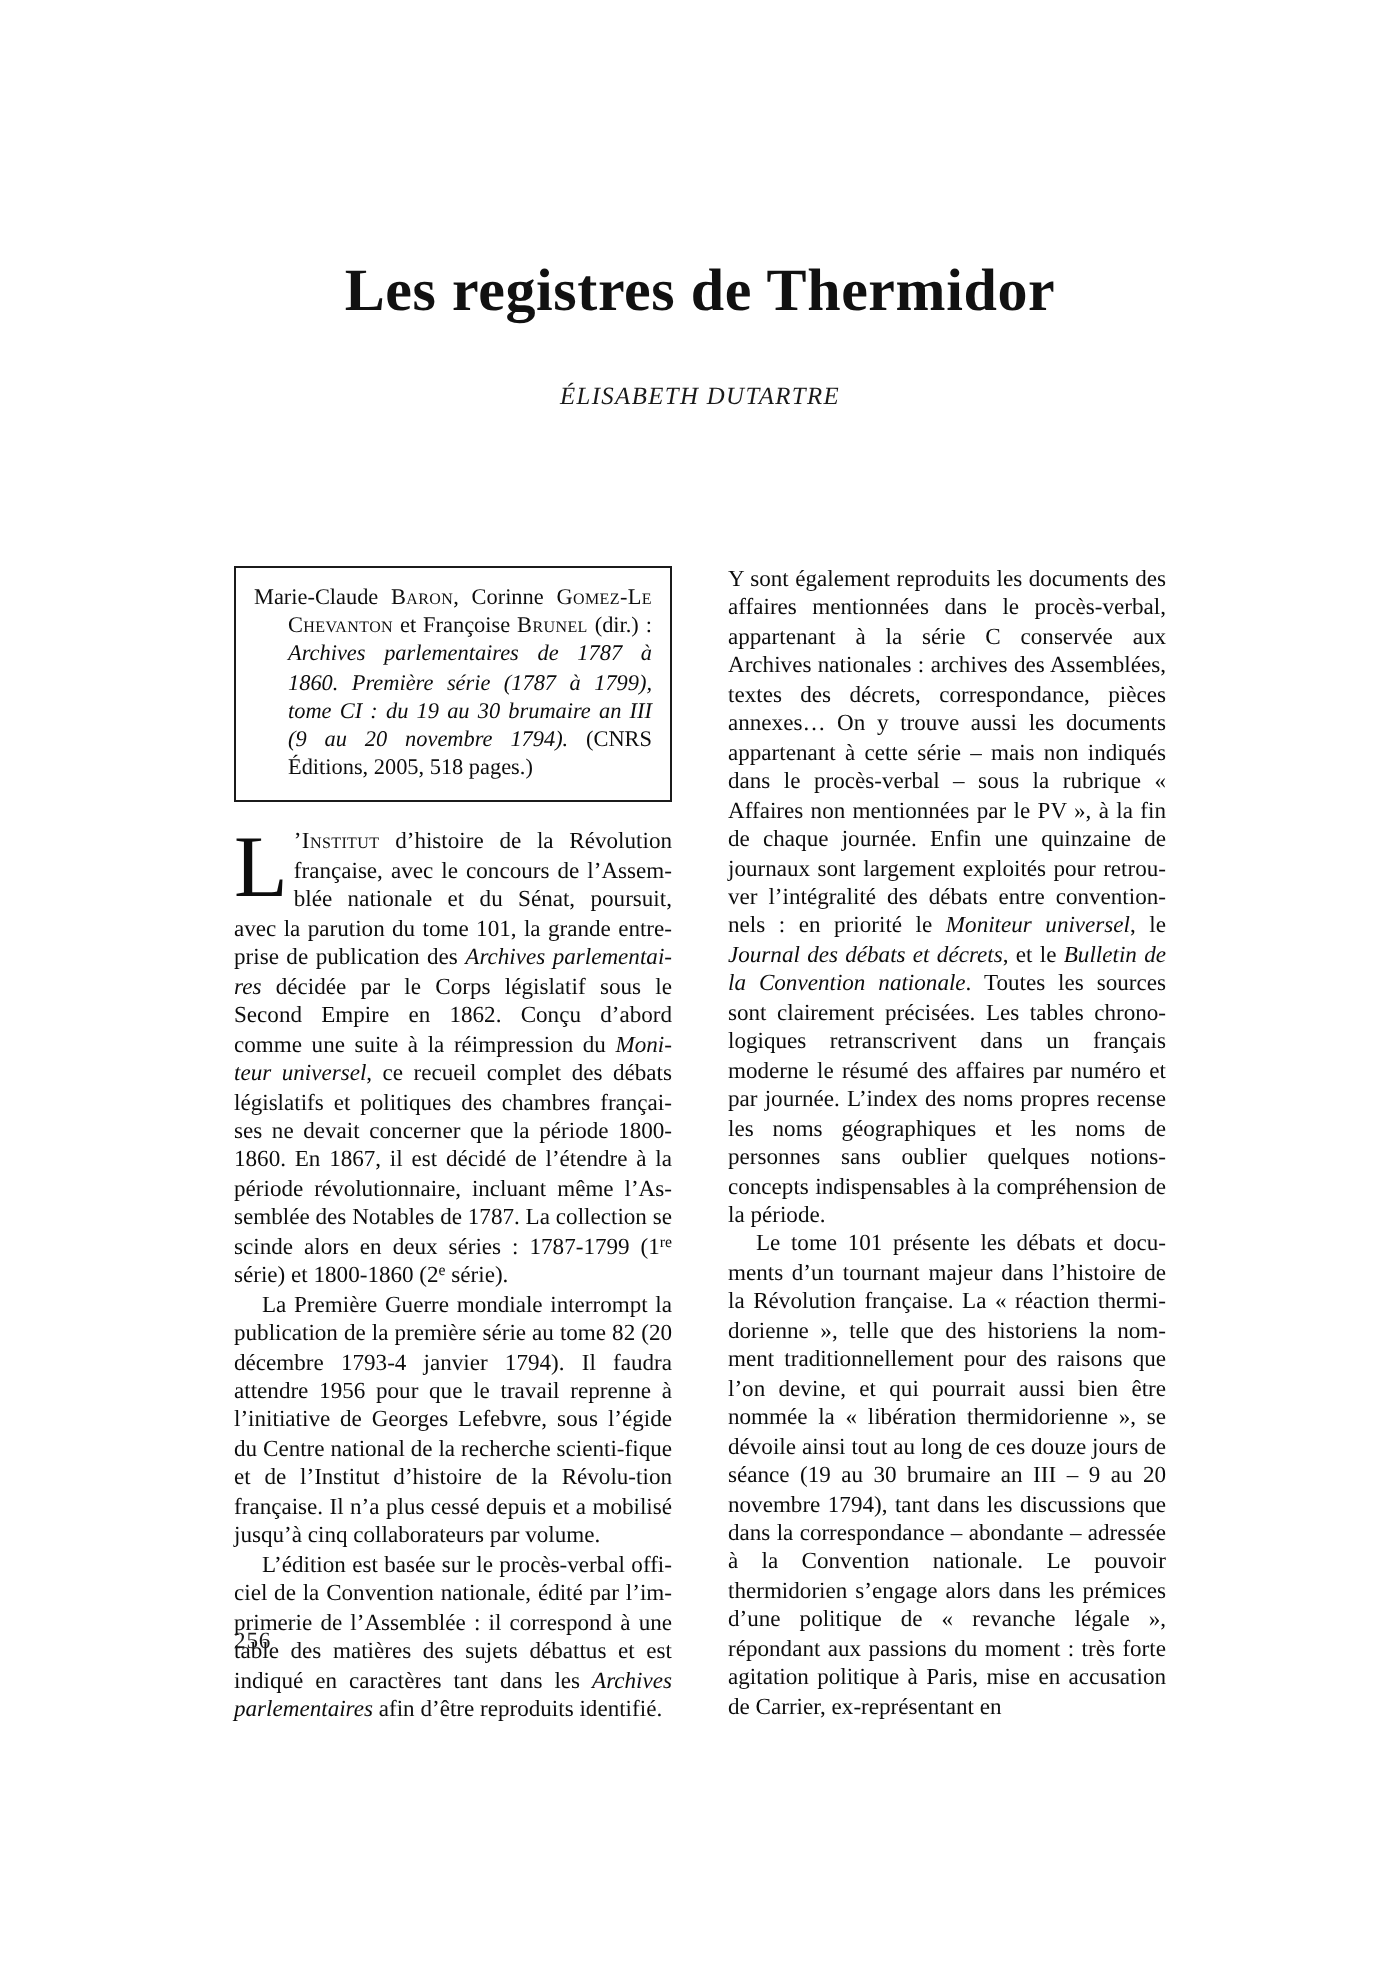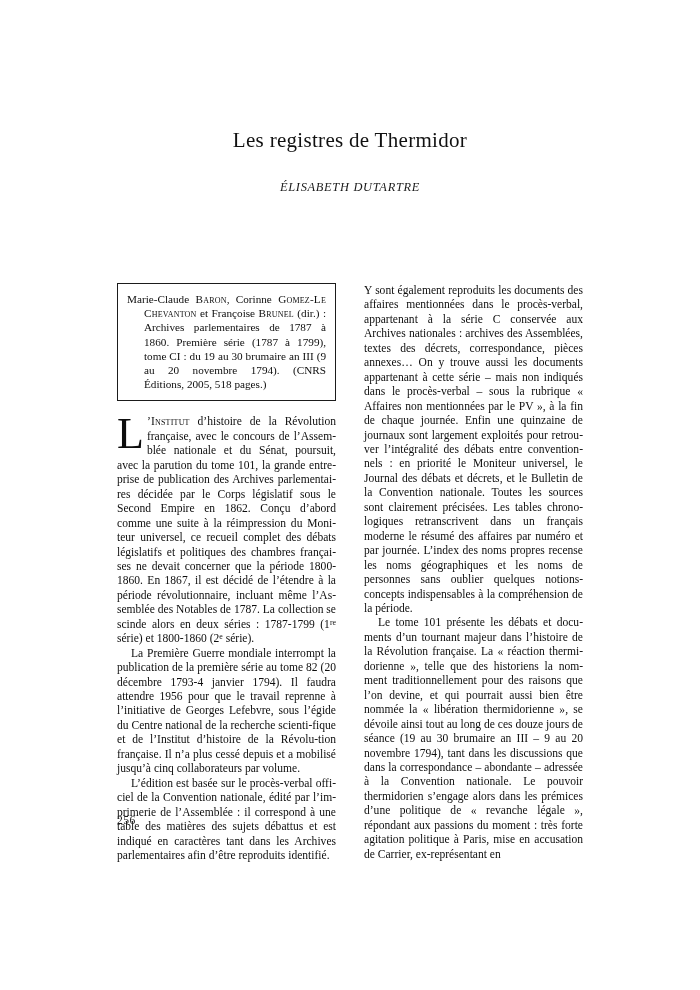--- a/index.html
+++ b/index.html
@@ -25,22 +25,22 @@
 
   
   .title-block {
     position: absolute;
     left: 117px;
     top: 128px;
     width: 466px;
     text-align: center;
   }
   .article-title {
-    font-size: 21px;
-    font-weight: normal;
+    font-size: 30px;
+    font-weight: bold;
     letter-spacing: 0.3px;
     line-height: 1.2;
     margin: 0;
     color: #111;
     text-align: center;
   }
   .author-line {
     margin-top: 27px;
     font-size: 12.4px;
     font-style: italic;
@@ -89,21 +89,21 @@
   .cite-box .cite-text {
     display: block;
     text-indent: 0;
     padding-left: 17px;
     text-indent: -17px;
   }
   .sc {
     font-variant: small-caps;
     letter-spacing: 0.2px;
   }
-  .it { }
+  .it { font-style: italic; }
 
   
   .dropcap-para {
     text-indent: 0 !important;
     position: relative;
   }
   .dropcap {
     float: left;
     font-size: 44px;
     line-height: 36px;

